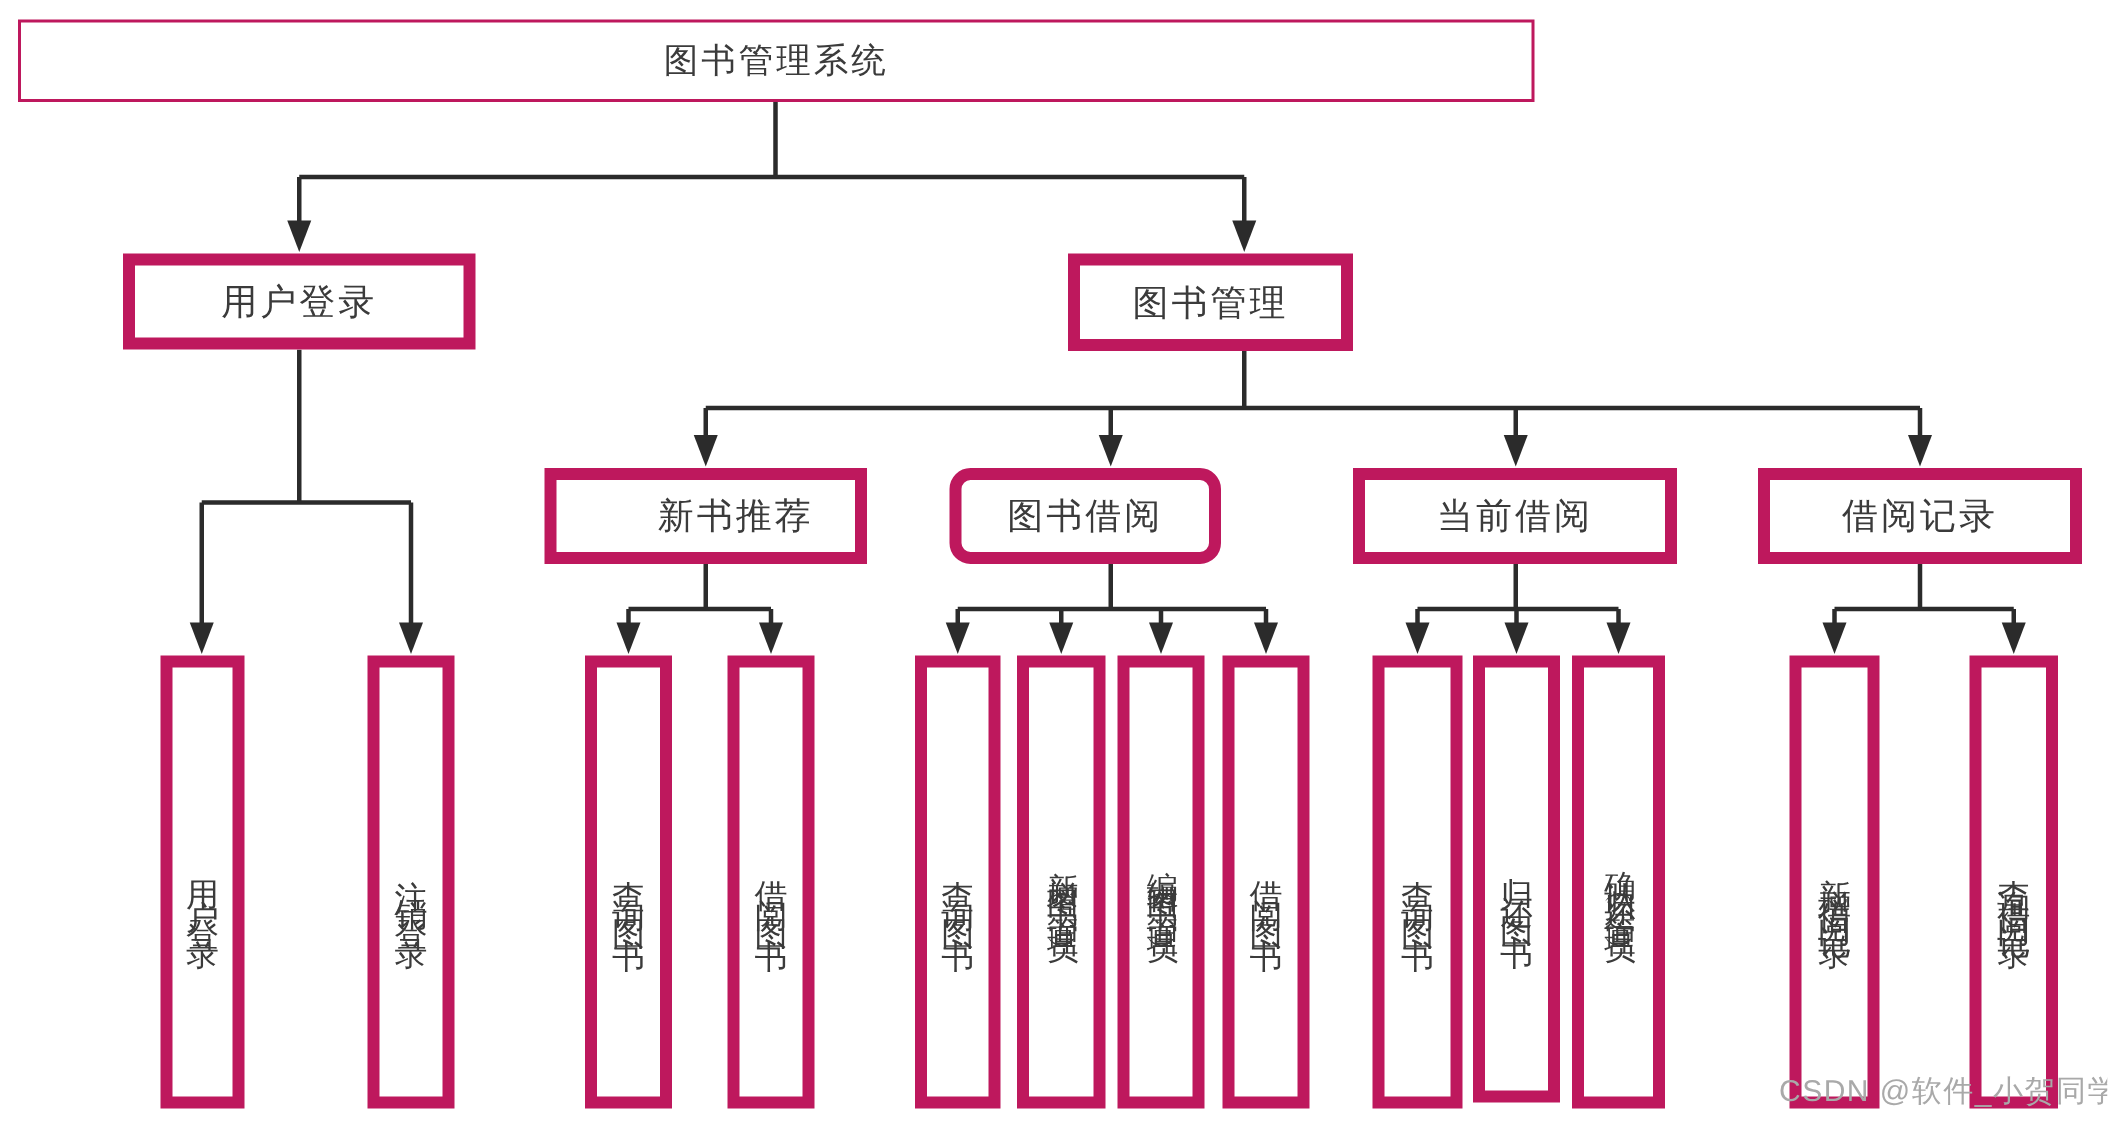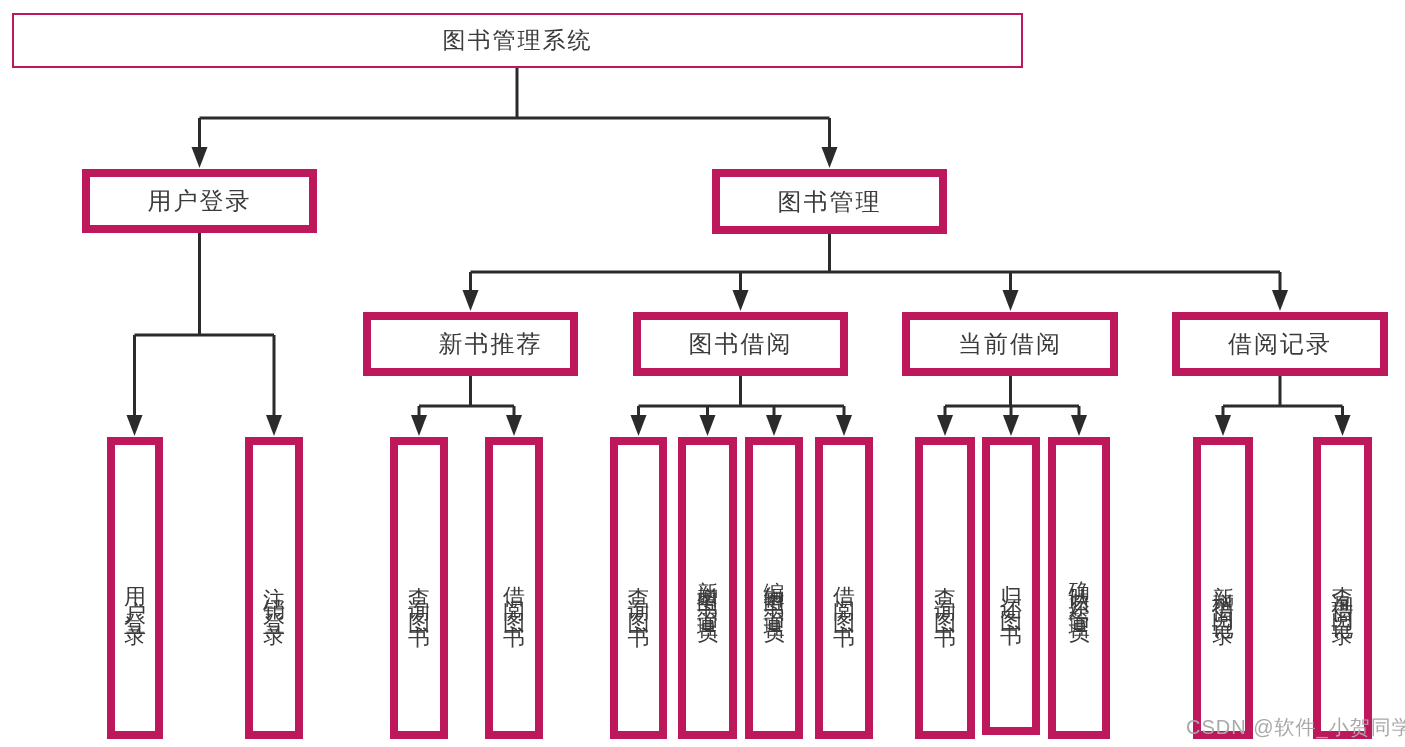--- a/index.html
+++ b/index.html
@@ -100,28 +100,28 @@
     </g>
   </svg>
 
   <div class="box root" style="left:12px;top:13px;width:1011px;height:55px;">
     <span>图书管理系统</span>
   </div>
 
   <div class="box branch" style="left:82px;top:169px;width:235px;height:64px;">
     <span>用户登录</span>
   </div>
-  <div class="box branch" style="left:712px;top:169px;width:235px;height:65px;">
+  <div class="box branch" style="left:712px;top:169px;width:190px;height:65px;">
     <span>图书管理</span>
   </div>
 
   <div class="box branch" style="left:363px;top:312px;width:215px;height:64px;padding-left:40px;">
     <span>新书推荐</span>
   </div>
-  <div class="box branch" style="left:633px;top:312px;width:215px;height:64px;">
+  <div class="box branch" style="left:633px;top:312px;width:181px;height:64px;border-radius:14px;">
     <span>图书借阅</span>
   </div>
   <div class="box branch" style="left:902px;top:312px;width:216px;height:64px;">
     <span>当前借阅</span>
   </div>
   <div class="box branch" style="left:1172px;top:312px;width:216px;height:64px;">
     <span>借阅记录</span>
   </div>
 
   <div class="box leaf" style="left:107px;top:437px;width:56px;height:302px;">

